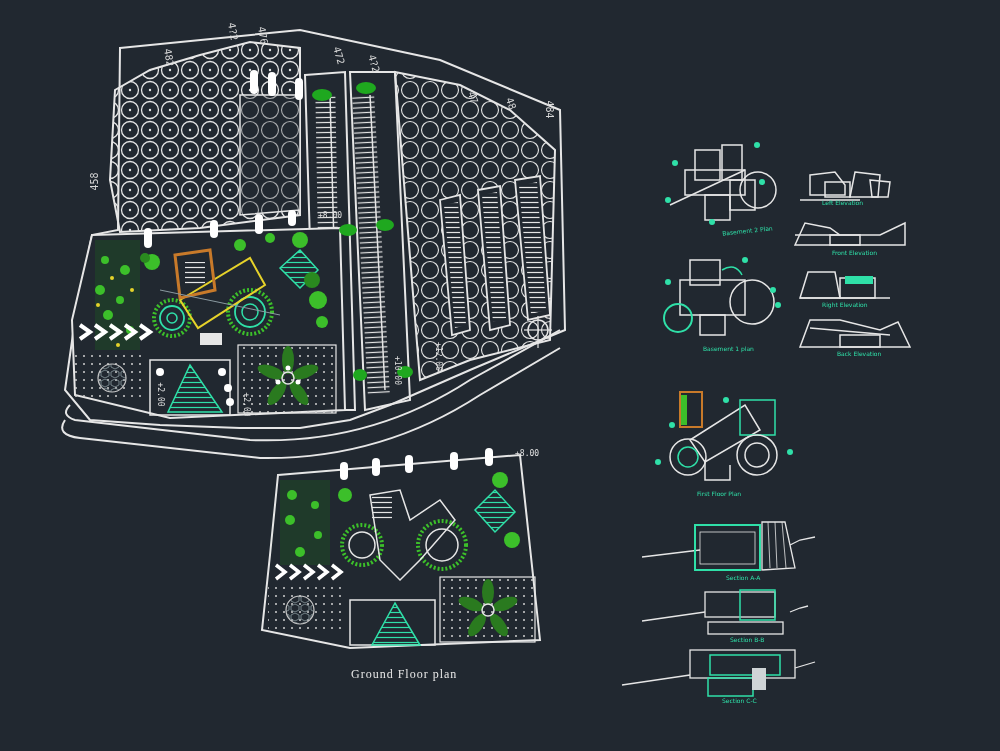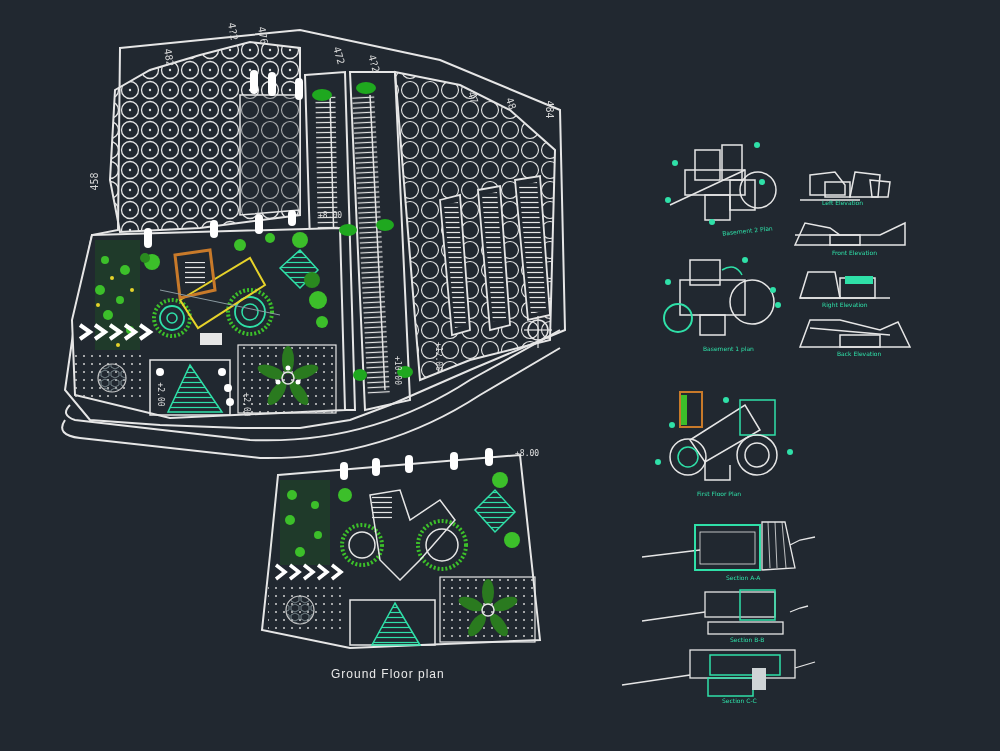--- a/index.html
+++ b/index.html
@@ -1,19 +1,19 @@
 <!DOCTYPE html>
 <html><head>
 <meta charset="utf-8">
 <style>
   html,body{margin:0;padding:0;background:#212830;}
   body{width:1000px;height:751px;overflow:hidden;position:relative;font-family:"DejaVu Sans Mono",monospace;}
   #canvas{position:absolute;left:0;top:0;width:1000px;height:751px;}
   .lbl{position:absolute;color:#2fe0a8;font-size:6px;font-family:"DejaVu Sans",sans-serif;white-space:nowrap;}
-  .gfp{position:absolute;left:331px;top:667px;color:#e8e8e8;font-size:12px;letter-spacing:1px;font-family:Liberation Sans, sans-serif;}
+  .gfp{position:absolute;left:351px;top:667px;color:#e8e8e8;font-size:12px;letter-spacing:1px;font-family:Liberation Serif, serif;}
   .elev{position:absolute;color:#e0e0e0;font-size:8px;font-family:"DejaVu Sans Mono",monospace;white-space:nowrap;}
   .contour{position:absolute;color:#d8d8d8;font-size:10px;font-family:"DejaVu Sans Mono",monospace;white-space:nowrap;}
 </style>
 </head>
 <body>
 
 <svg id="canvas" viewBox="0 0 1000 751" xmlns="http://www.w3.org/2000/svg">
   <defs>
     <pattern id="circlepat" width="20" height="20" patternUnits="userSpaceOnUse">
       <circle cx="10" cy="10" r="8.5" fill="none" stroke="#e6e6e6" stroke-width="1.3"></circle>

